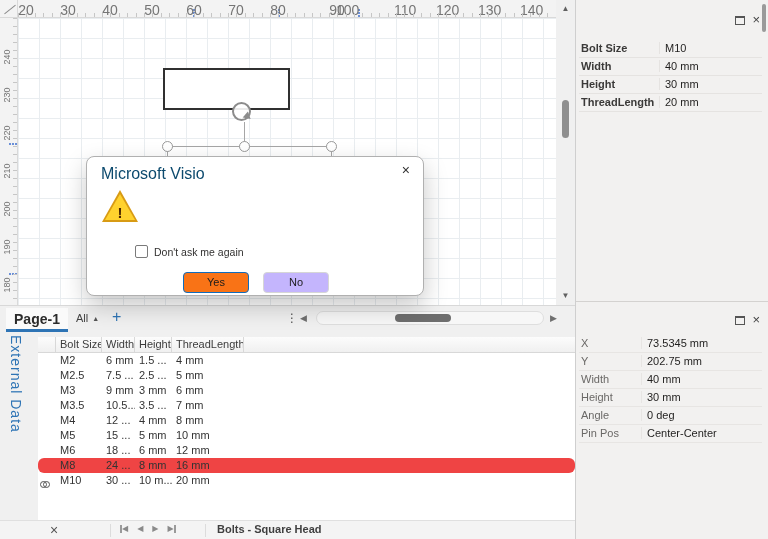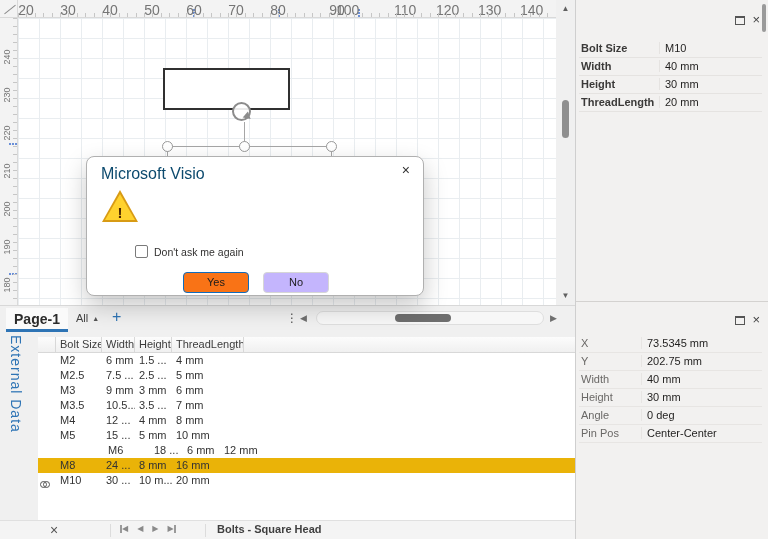--- a/index.html
+++ b/index.html
@@ -48,21 +48,21 @@
   #pagebar-thumb { position:absolute; left:78px; top:2px; width:56px; height:8px; background:#6e6e6e; border-radius:4px; }
   #pagebar-right { position:absolute; left:550px; top:7px; font-size:9px; color:#6f6f6f; }
 
   
   #external-data { left:0; top:332px; width:575px; height:207px; background:#f0f0f0; }
   #ed-title { position:absolute; left:8px; top:3px; writing-mode:vertical-rl; font-size:14px; color:#2E74B5; letter-spacing:1px; }
   #ed-table { position:absolute; left:38px; top:5px; right:0; bottom:19px; background:#fff; }
   #ed-header { position:absolute; left:0; top:0; right:0; height:16px; background:linear-gradient(#fcfcfc,#f0f0f0); border-bottom:1px solid #d8d8d8; white-space:nowrap; }
   .ed-hcell { display:inline-block; height:16px; line-height:15px; font-size:11px; color:#3c3c3c; padding:0 4px; border-right:1px solid #d8d8d8; vertical-align:top; overflow:hidden; }
   .ed-row { position:absolute; left:0; right:0; height:15px; white-space:nowrap; }
-  .ed-row.selected { background:#eab308; }
+  .ed-row.selected { background:#ef4444;border-radius:6px; }
   .ed-cell { display:inline-block; height:15px; line-height:15px; font-size:11px; color:#333; padding:0 4px; vertical-align:top; overflow:hidden; }
   .c0 { width:18px; padding:0 2px; }
   .c1 { width:46px; } .c2 { width:33px; } .c3 { width:37px; } .c4 { width:72px; }
   .link-icon { display:inline-block; margin-top:4px; }
   .link-icon i { display:inline-block; width:7px; height:7px; border:1.3px solid #555; border-radius:50%; }
   .link-icon i+i { margin-left:-4px; }
   #ed-bottom { position:absolute; left:0; bottom:0; right:0; height:19px; background:#f4f4f4; border-top:1px solid #e0e0e0; }
   #ed-close { position:absolute; left:50px; top:1px; font-size:14px; color:#555; }
   .ed-divider { position:absolute; top:3px; width:1px; height:13px; background:#dcdcdc; }
   #ed-nav { position:absolute; left:120px; top:3px; display:flex; gap:9px; align-items:center; }
@@ -174,21 +174,21 @@
   <span id="ed-title">External Data</span>
   <div id="ed-table">
     <div id="ed-header"><span class="ed-hcell c0"></span><span class="ed-hcell c1">Bolt Size</span><span class="ed-hcell c2">Width</span><span class="ed-hcell c3">Height</span><span class="ed-hcell c4">ThreadLength</span></div>
     <div id="ed-rows">
         <span class="ed-row" style="top: 16px;"><span class="ed-cell c0"></span><span class="ed-cell c1">M2</span><span class="ed-cell c2">6 mm</span><span class="ed-cell c3">1.5 ...</span><span class="ed-cell c4">4 mm</span></span>
         <span class="ed-row" style="top: 31px;"><span class="ed-cell c0"></span><span class="ed-cell c1">M2.5</span><span class="ed-cell c2">7.5 ...</span><span class="ed-cell c3">2.5 ...</span><span class="ed-cell c4">5 mm</span></span>
         <span class="ed-row" style="top: 46px;"><span class="ed-cell c0"></span><span class="ed-cell c1">M3</span><span class="ed-cell c2">9 mm</span><span class="ed-cell c3">3 mm</span><span class="ed-cell c4">6 mm</span></span>
         <span class="ed-row" style="top: 61px;"><span class="ed-cell c0"></span><span class="ed-cell c1">M3.5</span><span class="ed-cell c2">10.5...</span><span class="ed-cell c3">3.5 ...</span><span class="ed-cell c4">7 mm</span></span>
         <span class="ed-row" style="top: 76px;"><span class="ed-cell c0"></span><span class="ed-cell c1">M4</span><span class="ed-cell c2">12 ...</span><span class="ed-cell c3">4 mm</span><span class="ed-cell c4">8 mm</span></span>
         <span class="ed-row" style="top: 91px;"><span class="ed-cell c0"></span><span class="ed-cell c1">M5</span><span class="ed-cell c2">15 ...</span><span class="ed-cell c3">5 mm</span><span class="ed-cell c4">10 mm</span></span>
-        <span class="ed-row" style="top: 106px; padding-left: 48px;"><span class="ed-cell c0"></span><span class="ed-cell c1">M6</span><span class="ed-cell c2">18 ...</span><span class="ed-cell c3">6 mm</span><span class="ed-cell c4">12 mm</span></span>
+        <span class="ed-row" style="top: 106px;"><span class="ed-cell c0"></span><span class="ed-cell c1">M6</span><span class="ed-cell c2">18 ...</span><span class="ed-cell c3">6 mm</span><span class="ed-cell c4">12 mm</span></span>
         <span class="ed-row selected" style="top: 121px;"><span class="ed-cell c0"></span><span class="ed-cell c1">M8</span><span class="ed-cell c2">24 ...</span><span class="ed-cell c3">8 mm</span><span class="ed-cell c4">16 mm</span></span>
         <span class="ed-row" style="top: 136px;"><span class="ed-cell c0"><span class="link-icon"><i></i><i></i></span></span><span class="ed-cell c1">M10</span><span class="ed-cell c2">30 ...</span><span class="ed-cell c3">10 m...</span><span class="ed-cell c4">20 mm</span></span>
       </div>
   </div>
   <div id="ed-bottom">
     <span id="ed-close">×</span>
     <span class="ed-divider" style="left:110px"></span>
     <div id="ed-nav">
       <span class="navbtn">
           <span class="bar"></span>

